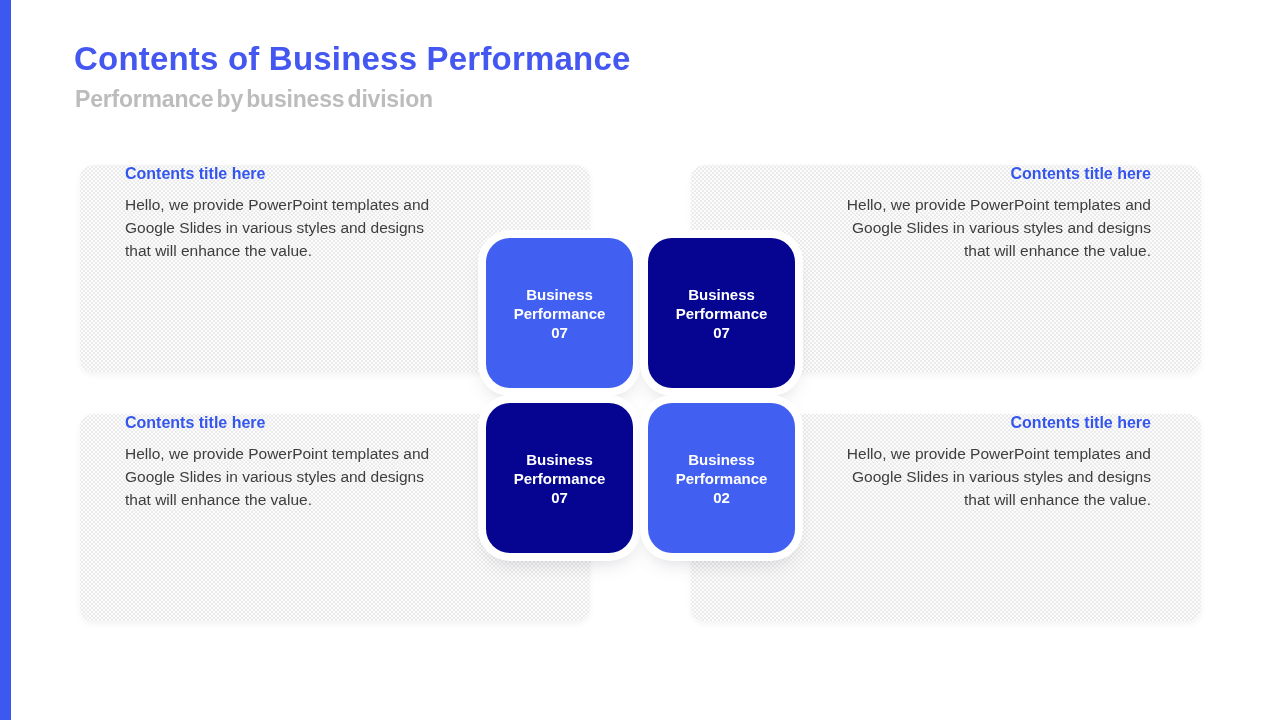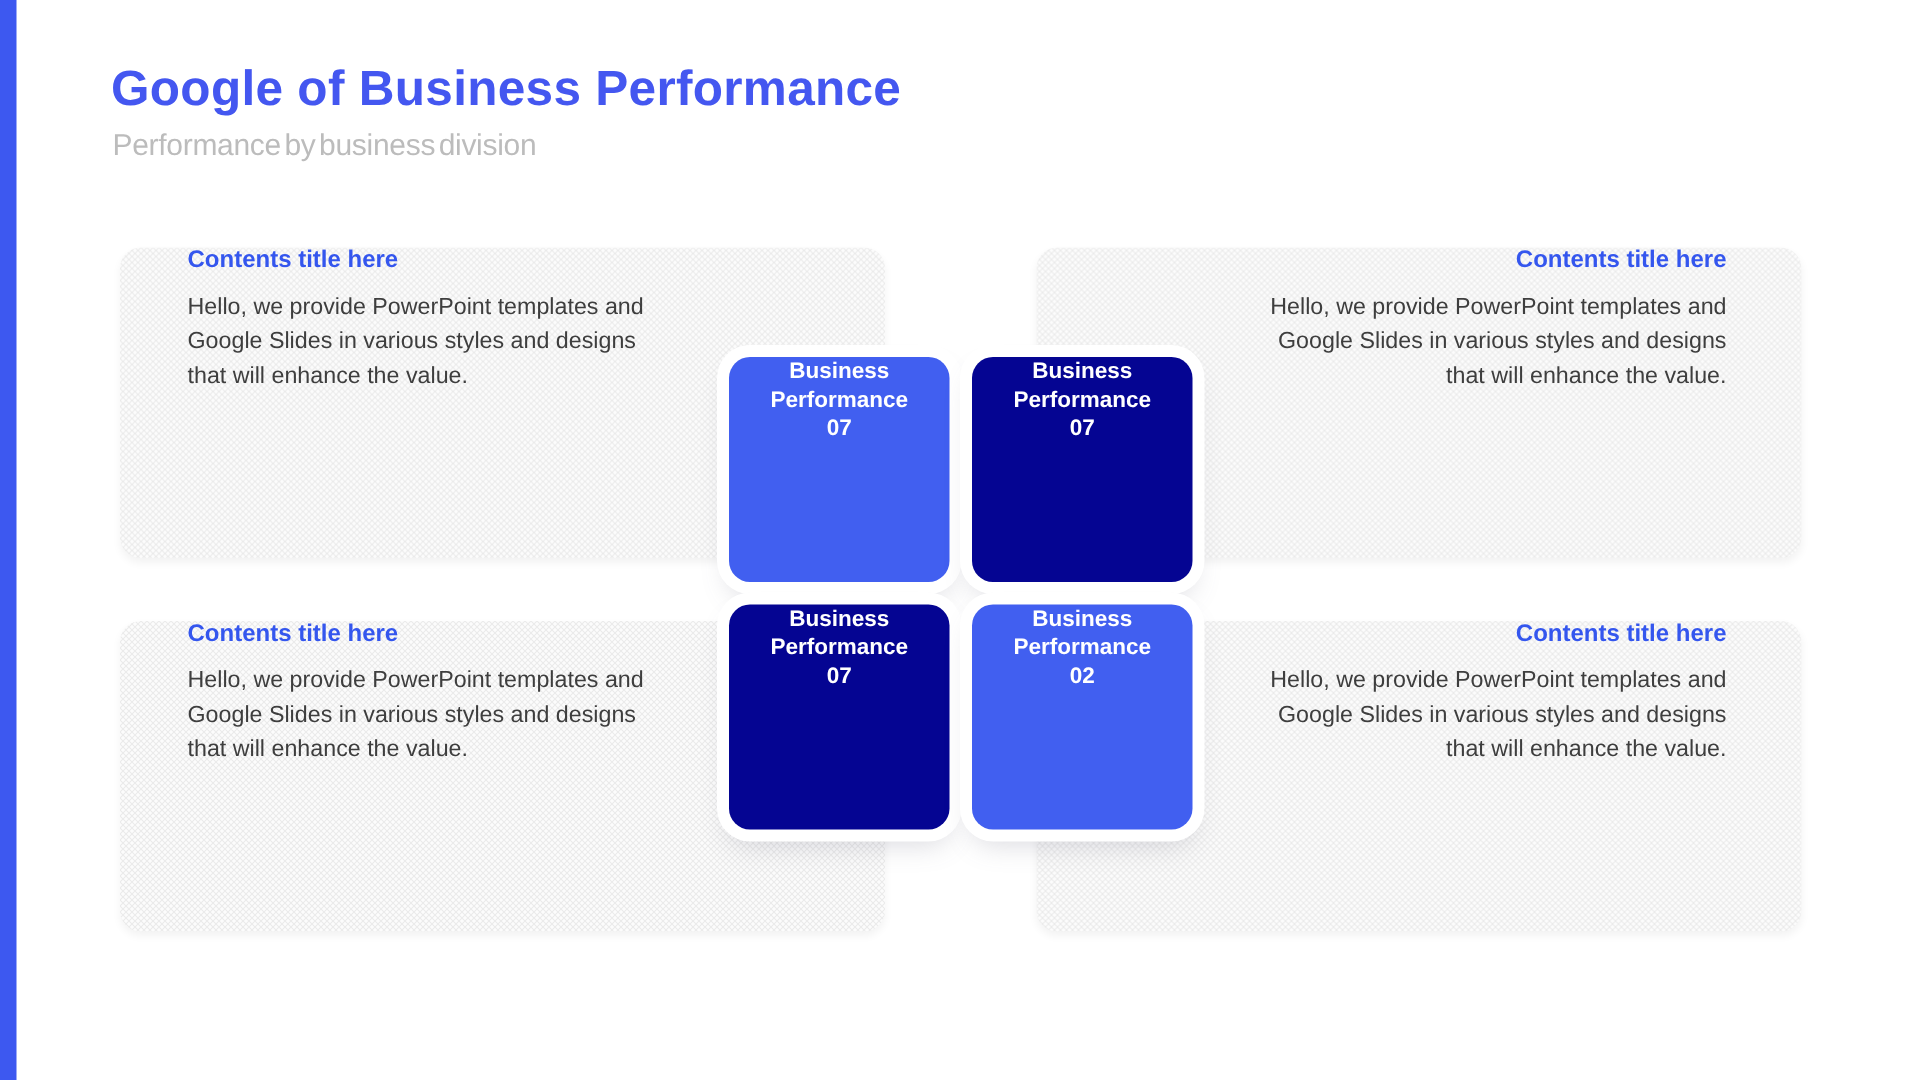--- a/index.html
+++ b/index.html
@@ -26,22 +26,22 @@
     left: 74px; top: 40px;
     font-size: 33px;
     font-weight: 700;
     color: #4457f0;
     letter-spacing: 0.2px;
     white-space: nowrap;
   }
   .slide-subtitle {
     position: absolute;
     left: 75px; top: 86px;
-    font-size: 20px;
-    font-weight: 400;
+    font-size: 23px;
+    font-weight: 700;
     color: #bcbcbc;
     letter-spacing: -0.2px;
     word-spacing: -3px;
     white-space: nowrap;
   }
   .card {
     position: absolute;
     width: 510px; height: 207px;
     border-radius: 14px;
     background-color: #ebebeb;
@@ -71,24 +71,24 @@
   }
   .card-body {
     font-size: 15.5px;
     line-height: 23px;
     color: #3e3e3e;
     border-radius: 14px;
   }
   .perf-square {
     position: absolute;
     width: 147px; height: 150px;
-    border-radius: 14px;
+    border-radius: 24px;
     box-shadow: 0 0 0 8px #ffffff, 0 10px 18px rgba(110,110,130,0.25);
     display: flex;
-    align-items: flex-start;
+    align-items: center;
     justify-content: center;
     text-align: center;
   }
   .perf-square--bright { background: #415ff0; }
   .perf-square--dark   { background: #050592; }
   .perf-square--01 { left: 486px; top: 238px; }
   .perf-square--02 { left: 648px; top: 238px; }
   .perf-square--03 { left: 486px; top: 403px; }
   .perf-square--04 { left: 648px; top: 403px; }
   .perf-square-text {
@@ -99,21 +99,21 @@
     width: 120px;
   }
 </style>
 </head>
 <body>
 
 <div class="slide">
 
   <div class="accent-bar"></div>
 
-  <div class="slide-title">Google of Business Performance</div>
+  <div class="slide-title">Contents of Business Performance</div>
   <div class="slide-subtitle">Performance by business division</div>
 
   <div class="card card--tl card--left">
     <div class="card-inner">
       <div class="card-heading">Contents title here</div>
       <div class="card-body">Hello, we provide PowerPoint templates and Google Slides in various styles and designs that will enhance the value.</div>
     </div>
   </div>
 
   <div class="card card--tr card--right">

